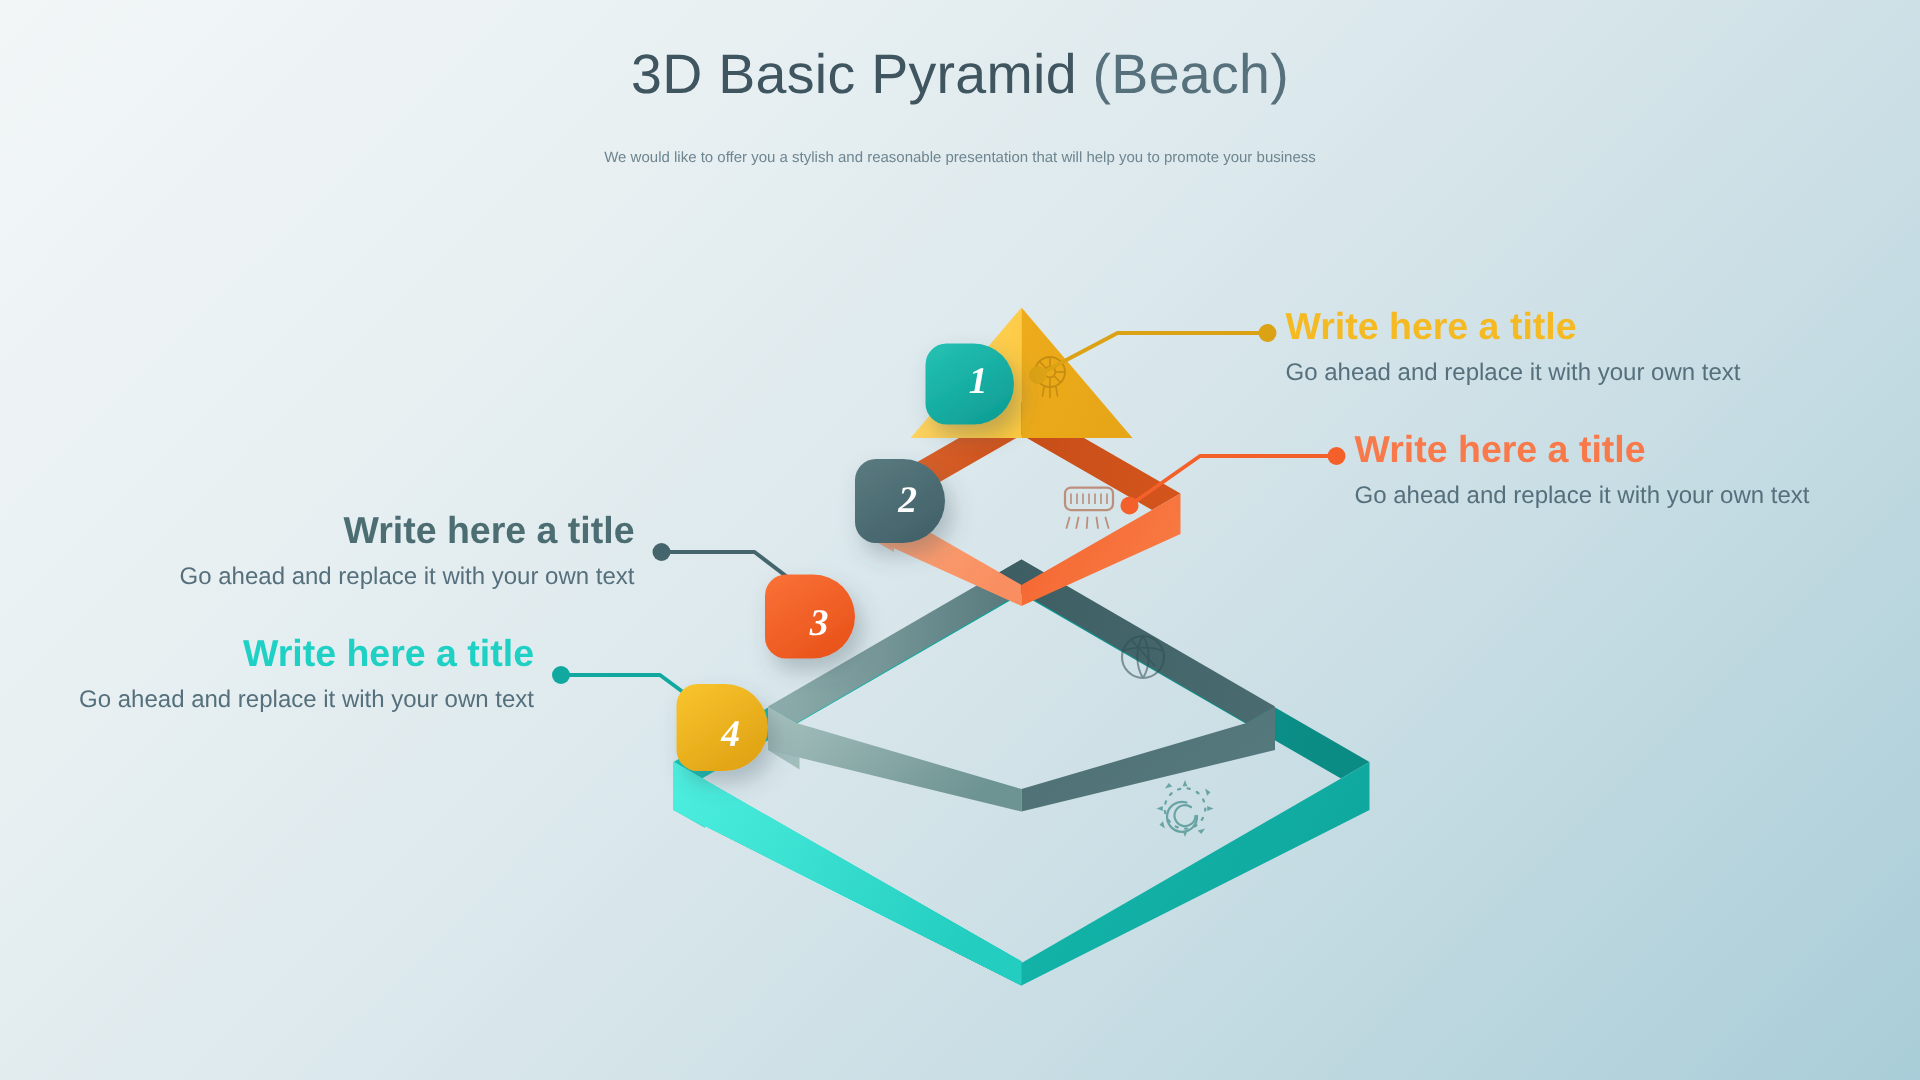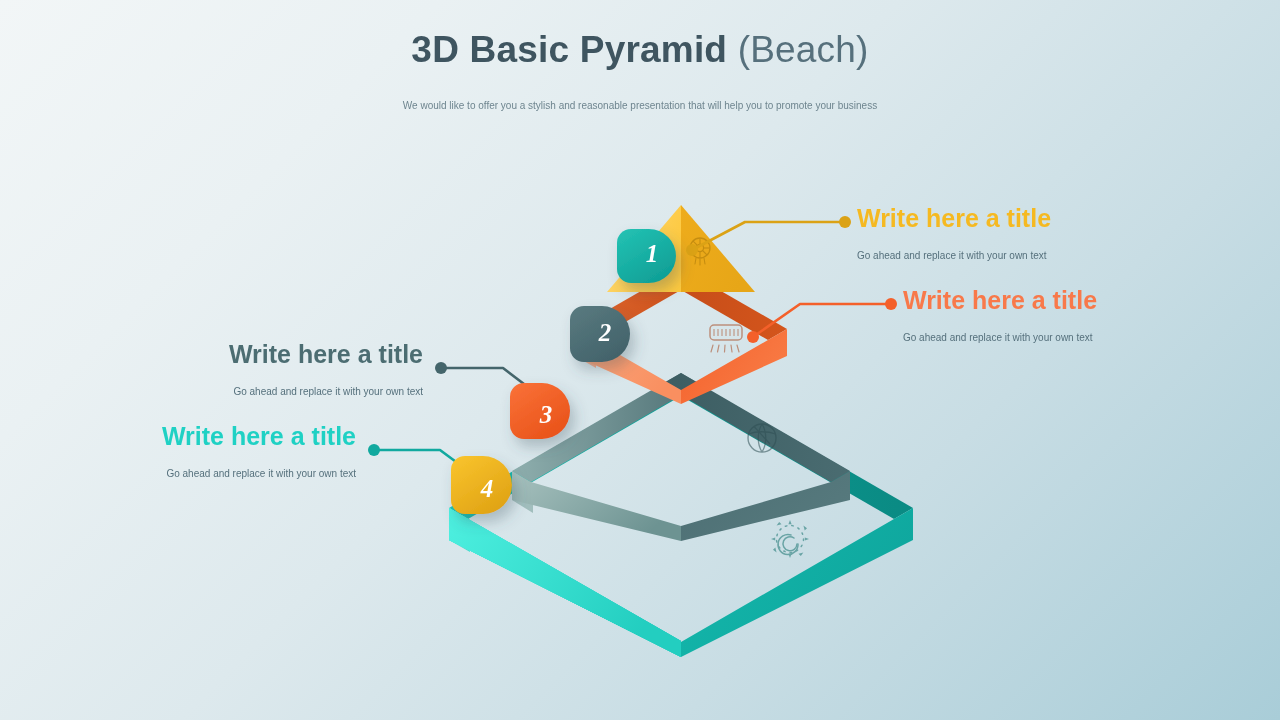--- a/index.html
+++ b/index.html
@@ -12,21 +12,21 @@
   }
 
   
   #header { position:absolute; left:0; top:0; width:1280px; text-align:center; }
   #title {
     margin-top:29px;
     font-size:37px;
     color:#3f5560;
     letter-spacing:.2px;
   }
-  #title .t-bold { font-weight:bold; }
+  #title .t-bold { font-weight:normal; }
   #title .t-light { font-weight:normal; color:#56707c;margin-top:16px; }
   #subtitle {
     margin-top:29px;
     font-size:10px;
     color:#6e858f;
     font-weight:normal;
   }
 
   
   #stage { position:absolute; left:0; top:0; width:1280px; height:720px;padding-left:15px; }
@@ -34,23 +34,23 @@
 
   
   .callout { position:absolute; }
   .callout .c-title {
     font-size:25px;
     font-weight:bold;
     line-height:1.05;
     white-space:nowrap;
   }
   .callout .c-body {
-    font-size:10px;
+    font-size:16px;
     color:#55707c;
-    margin-top:19px;
+    margin-top:9px;
     white-space:nowrap;
   }
   .callout.right { text-align:left; }
   .callout.left  { text-align:right; }
 
   #callout-1 { left:857px; top:205px; }
   #callout-1 .c-title { color:#f5b921; }
   #callout-2 { left:903px; top:287px; }
   #callout-2 .c-title { color:#f8794a; }
   #callout-3 { right:857px; top:341px; }

